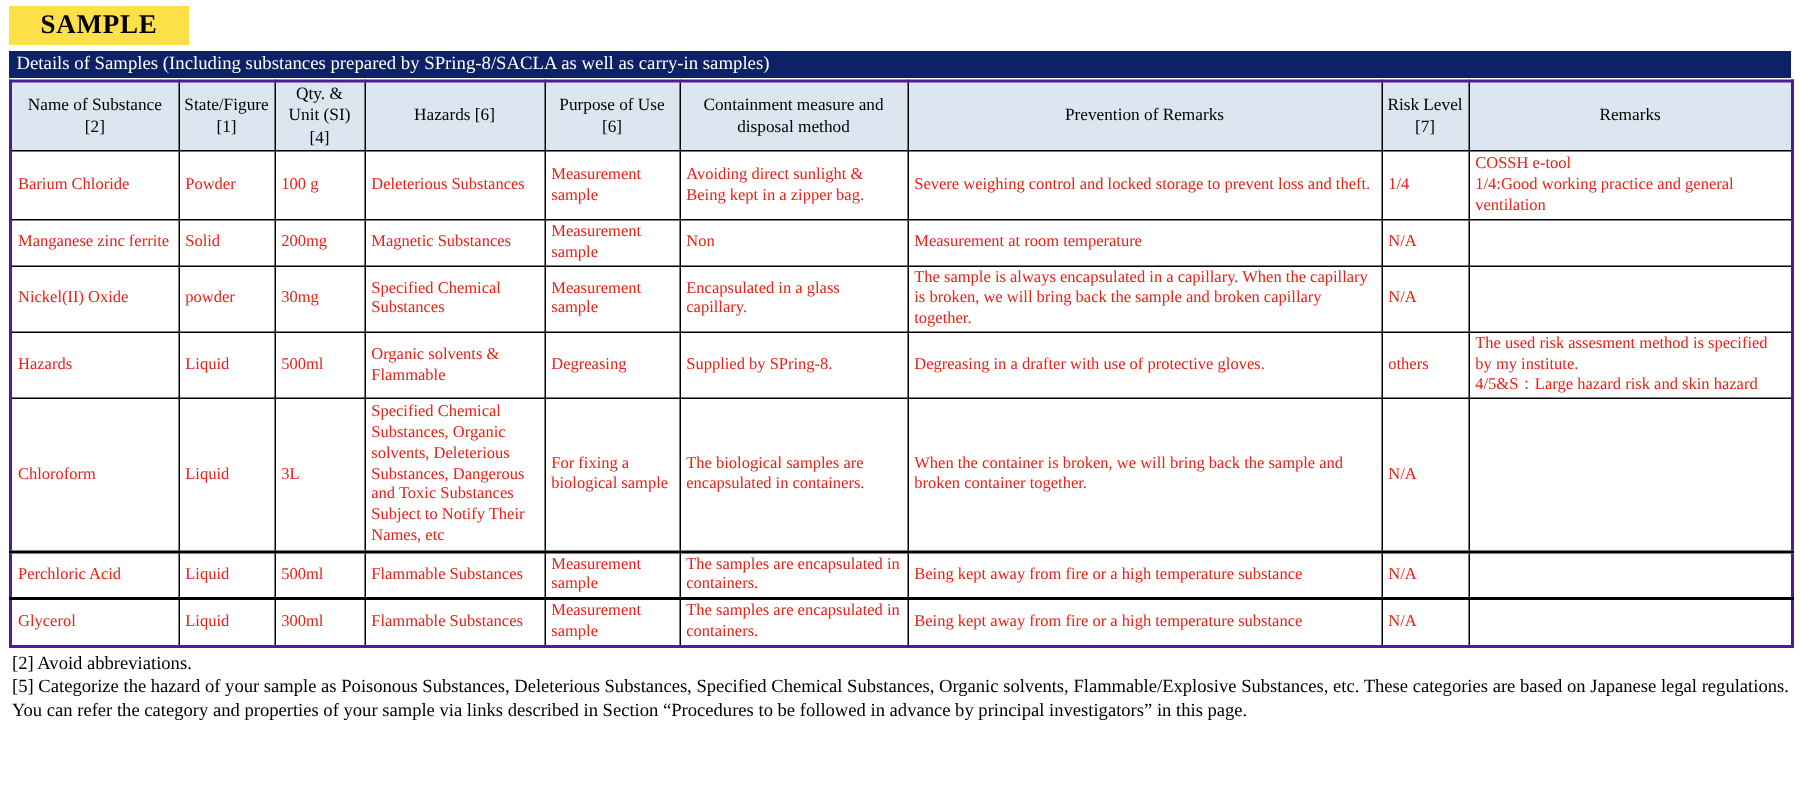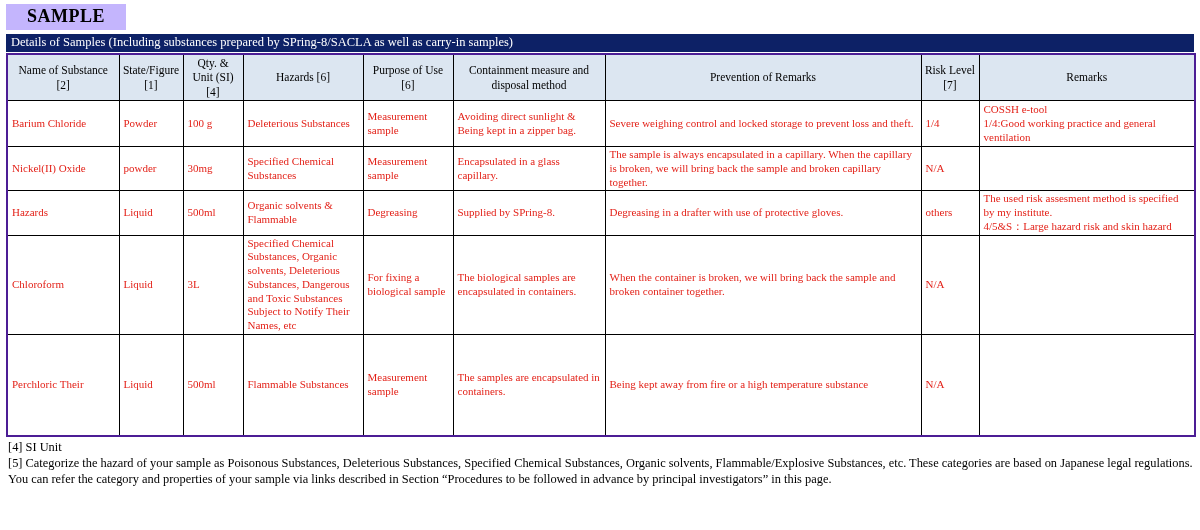--- a/index.html
+++ b/index.html
@@ -3,21 +3,21 @@
 <meta charset="utf-8">
 <style>
   * { box-sizing: border-box; }
   html,body { margin:0; padding:0; }
   body {
     width:1200px; height:530px; overflow:hidden; background:#ffffff;
     font-family:"Liberation Serif", serif; color:#000;
   }
   .page { padding:4px 6px 0 6px; }
   .sample-badge {
-    display:inline-block; background:#c4b5fd; color:#000;
+    display:inline-block; background:#fde047; color:#000;
     font-size:18px; font-weight:bold; padding:2px 21px 3px 21px; letter-spacing:0.5px;
   }
   .title-bar {
     width:1188px; background:#0d2166; color:#ffffff;
     font-size:12.5px; padding:1px 1px 2px 5px; margin-top:4px; margin-bottom:1px;
   }
   table.samples {
     width:1188px; border-collapse:collapse; table-layout:fixed;
     border:2px solid #4c1d95;
   }
@@ -86,20 +86,31 @@
           <td>100 g</td>
           <td>Deleterious Substances</td>
           <td>Measurement sample</td>
           <td>Avoiding direct sunlight &amp; Being kept in a zipper bag.</td>
           <td>Severe weighing control and locked storage to prevent loss and theft.</td>
           <td>1/4</td>
           <td>COSSH e-tool
 1/4:Good working practice and general ventilation</td>
         </tr>
         <tr>
+          <td>Manganese zinc ferrite</td>
+          <td>Solid</td>
+          <td>200mg</td>
+          <td>Magnetic Substances</td>
+          <td>Measurement sample</td>
+          <td>Non</td>
+          <td>Measurement at room temperature</td>
+          <td>N/A</td>
+          <td></td>
+        </tr>
+        <tr>
           <td>Nickel(II) Oxide</td>
           <td>powder</td>
           <td>30mg</td>
           <td>Specified Chemical Substances</td>
           <td>Measurement sample</td>
           <td>Encapsulated in a glass capillary.</td>
           <td>The sample is always encapsulated in a capillary. When the capillary is broken, we will bring back the sample and broken capillary together.</td>
           <td>N/A</td>
           <td></td>
         </tr>
@@ -120,30 +131,41 @@
           <td>Liquid</td>
           <td>3L</td>
           <td>Specified Chemical Substances, Organic solvents, Deleterious Substances, Dangerous and Toxic Substances Subject to Notify Their Names, etc</td>
           <td>For fixing a biological sample</td>
           <td>The biological samples are encapsulated in containers.</td>
           <td>When the container is broken, we will bring back the sample and broken container together.</td>
           <td>N/A</td>
           <td></td>
         </tr>
         <tr>
-          <td>Perchloric Their</td>
+          <td>Perchloric Acid</td>
           <td>Liquid</td>
           <td>500ml</td>
+          <td>Flammable Substances</td>
+          <td>Measurement sample</td>
+          <td>The samples are encapsulated in containers.</td>
+          <td>Being kept away from fire or a high temperature substance</td>
+          <td>N/A</td>
+          <td></td>
+        </tr>
+        <tr>
+          <td>Glycerol</td>
+          <td>Liquid</td>
+          <td>300ml</td>
           <td>Flammable Substances</td>
           <td>Measurement sample</td>
           <td>The samples are encapsulated in containers.</td>
           <td>Being kept away from fire or a high temperature substance</td>
           <td>N/A</td>
           <td></td>
         </tr>
       </tbody>
   </table>
 
   <div class="footnotes">
-      <div class="footnote">[4] SI Unit</div>
+      <div class="footnote">[2] Avoid abbreviations.</div>
       <div class="footnote">[5] Categorize the hazard of your sample as Poisonous Substances, Deleterious Substances, Specified Chemical Substances, Organic solvents, Flammable/Explosive Substances, etc. These categories are based on Japanese legal regulations. You can refer the category and properties of your sample via links described in Section “Procedures to be followed in advance by principal investigators” in this page.</div>
     </div>
 </div>
 
 </body></html>

